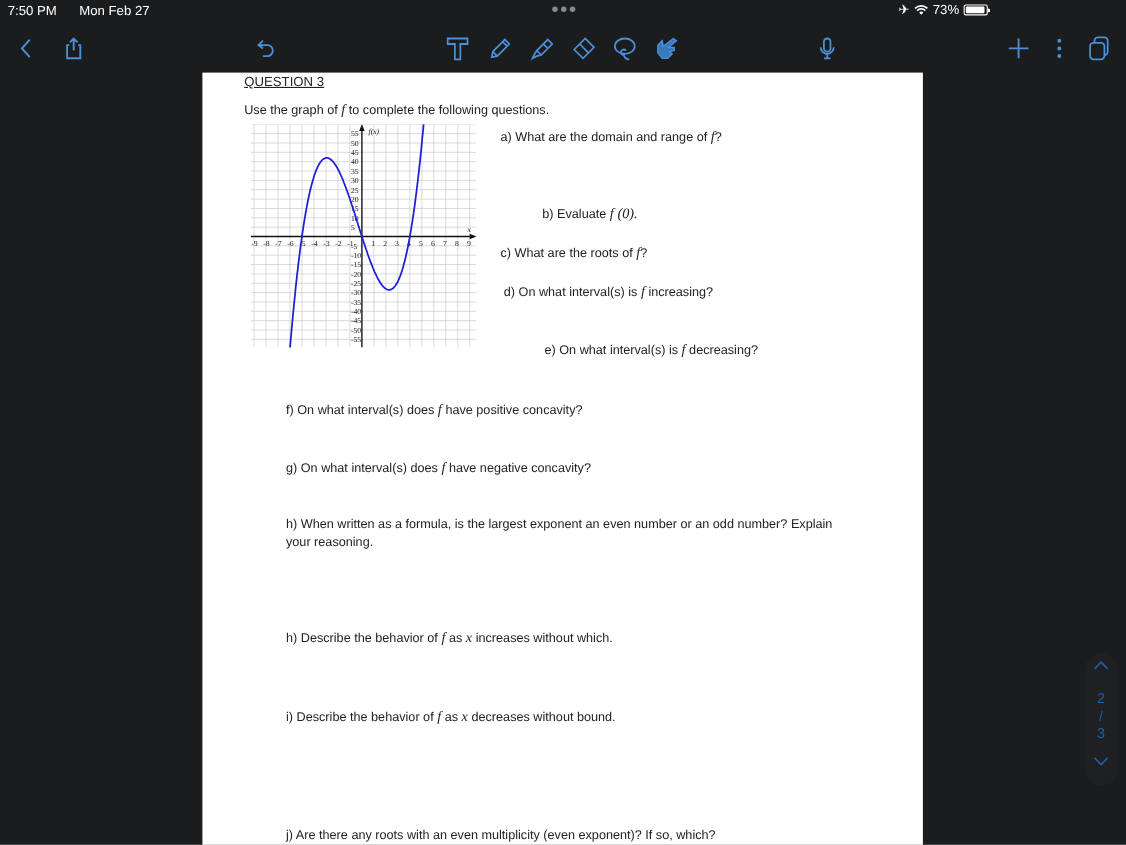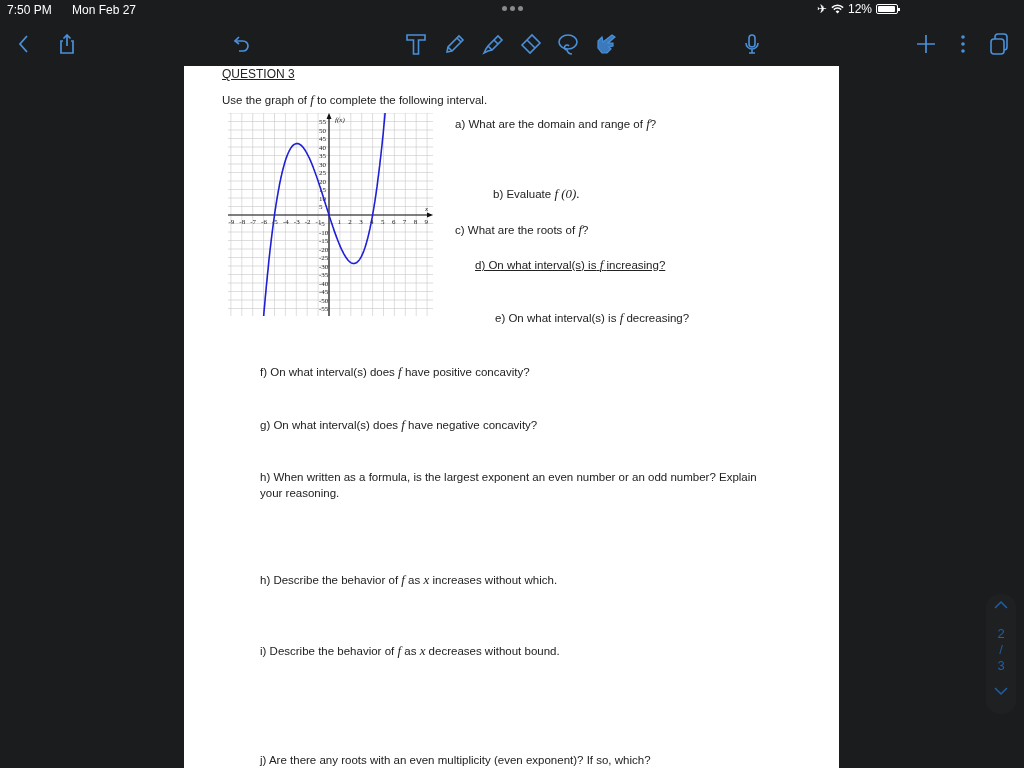--- a/index.html
+++ b/index.html
@@ -35,21 +35,21 @@
       <span></span>
       <span></span>
     </div>
   <div class="right">
     <span>✈</span>
     <svg width="13" height="10" viewBox="0 0 13 10">
         <path d="M6.5 9.5 L4.6 7.4 A2.7 2.7 0 0 1 8.4 7.4 Z" fill="#fff"></path>
         <path d="M2.8 5.6 A5.3 5.3 0 0 1 10.2 5.6" stroke="#fff" stroke-width="1.5" fill="none"></path>
         <path d="M0.9 3.6 A8 8 0 0 1 12.1 3.6" stroke="#fff" stroke-width="1.5" fill="none"></path>
       </svg>
-    <span>12%</span>
+    <span>73%</span>
     <div class="battery">
         <div class="fill"></div>
       </div>
   </div>
 </div>
 
 <div class="toolbar">
   <div class="tb-icon" style="left:12px">
     <svg viewBox="0 0 24 24">
         <path d="M15 4 L8 12 L15 20" stroke="#4a90d9" stroke-width="1.8" fill="none"></path>
@@ -123,21 +123,21 @@
       </svg>
   </div>
 </div>
 
 <div class="page"></div>
 
 <div class="txt q-title" style="left:222px; top:67px; font-size:12px;">QUESTION 3</div>
 <div class="txt" style="left:222px; top:92px;">
   <span>Use the graph of</span>
   <span class="it">f</span>
-  <span>to complete the following interval.</span>
+  <span>to complete the following questions.</span>
 </div>
 
 <svg class="graph" viewBox="0 0 205 203">
   <g id="grid">
       <line x1="2.8999999999999915" x2="2.8999999999999915" y1="0" y2="203" stroke="#c8c8c8" stroke-width="0.6"></line>
       <line x1="13.799999999999997" x2="13.799999999999997" y1="0" y2="203" stroke="#c8c8c8" stroke-width="0.6"></line>
       <line x1="24.700000000000003" x2="24.700000000000003" y1="0" y2="203" stroke="#c8c8c8" stroke-width="0.6"></line>
       <line x1="35.599999999999994" x2="35.599999999999994" y1="0" y2="203" stroke="#c8c8c8" stroke-width="0.6"></line>
       <line x1="46.5" x2="46.5" y1="0" y2="203" stroke="#c8c8c8" stroke-width="0.6"></line>
       <line x1="57.4" x2="57.4" y1="0" y2="203" stroke="#c8c8c8" stroke-width="0.6"></line>
@@ -229,21 +229,21 @@
       <text x="91" y="11">55</text>
       <text x="107" y="9" font-style="italic">f(x)</text>
       <text x="197" y="98" font-style="italic">x</text>
     </g>
   <path id="curve" fill="none" stroke="#1f1fd6" stroke-width="1.6" d="M35.6 204.0 L36.1 197.6 L36.7 191.4 L37.2 185.3 L37.8 179.3 L38.3 173.5 L38.9 167.8 L39.4 162.2 L40.0 156.8 L40.5 151.6 L41.0 146.4 L41.6 141.4 L42.1 136.5 L42.7 131.8 L43.2 127.1 L43.8 122.6 L44.3 118.3 L44.9 114.0 L45.4 109.9 L46.0 105.9 L46.5 102.0 L47.0 98.2 L47.6 94.6 L48.1 91.1 L48.7 87.6 L49.2 84.3 L49.8 81.1 L50.3 78.1 L50.9 75.1 L51.4 72.2 L51.9 69.5 L52.5 66.8 L53.0 64.3 L53.6 61.9 L54.1 59.5 L54.7 57.3 L55.2 55.2 L55.8 53.1 L56.3 51.2 L56.9 49.3 L57.4 47.6 L57.9 45.9 L58.5 44.4 L59.0 42.9 L59.6 41.5 L60.1 40.2 L60.7 39.0 L61.2 37.9 L61.8 36.9 L62.3 35.9 L62.8 35.1 L63.4 34.3 L63.9 33.6 L64.5 32.9 L65.0 32.4 L65.6 31.9 L66.1 31.5 L66.7 31.2 L67.2 30.9 L67.8 30.7 L68.3 30.6 L68.8 30.5 L69.4 30.6 L69.9 30.6 L70.5 30.8 L71.0 31.0 L71.6 31.3 L72.1 31.6 L72.7 32.0 L73.2 32.4 L73.7 32.9 L74.3 33.5 L74.8 34.1 L75.4 34.8 L75.9 35.5 L76.5 36.3 L77.0 37.1 L77.6 37.9 L78.1 38.8 L78.7 39.8 L79.2 40.8 L79.7 41.8 L80.3 42.9 L80.8 44.0 L81.4 45.2 L81.9 46.4 L82.5 47.6 L83.0 48.9 L83.6 50.2 L84.1 51.5 L84.6 52.9 L85.2 54.3 L85.7 55.7 L86.3 57.2 L86.8 58.7 L87.4 60.2 L87.9 61.7 L88.5 63.2 L89.0 64.8 L89.6 66.4 L90.1 68.0 L90.6 69.6 L91.2 71.3 L91.7 72.9 L92.3 74.6 L92.8 76.3 L93.4 78.0 L93.9 79.6 L94.5 81.4 L95.0 83.1 L95.5 84.8 L96.1 86.5 L96.6 88.2 L97.2 90.0 L97.7 91.7 L98.3 93.4 L98.8 95.1 L99.4 96.9 L99.9 98.6 L100.5 100.3 L101.0 102.0 L101.5 103.7 L102.1 105.4 L102.6 107.1 L103.2 108.7 L103.7 110.4 L104.3 112.0 L104.8 113.6 L105.4 115.2 L105.9 116.8 L106.4 118.4 L107.0 119.9 L107.5 121.4 L108.1 122.9 L108.6 124.4 L109.2 125.8 L109.7 127.2 L110.3 128.6 L110.8 130.0 L111.4 131.3 L111.9 132.6 L112.4 133.9 L113.0 135.1 L113.5 136.3 L114.1 137.4 L114.6 138.5 L115.2 139.6 L115.7 140.6 L116.3 141.6 L116.8 142.5 L117.3 143.4 L117.9 144.3 L118.4 145.1 L119.0 145.8 L119.5 146.5 L120.1 147.2 L120.6 147.8 L121.2 148.3 L121.7 148.8 L122.3 149.2 L122.8 149.6 L123.3 149.9 L123.9 150.2 L124.4 150.3 L125.0 150.5 L125.5 150.5 L126.1 150.5 L126.6 150.4 L127.2 150.3 L127.7 150.1 L128.2 149.8 L128.8 149.5 L129.3 149.0 L129.9 148.5 L130.4 147.9 L131.0 147.3 L131.5 146.6 L132.1 145.7 L132.6 144.8 L133.2 143.9 L133.7 142.8 L134.2 141.7 L134.8 140.4 L135.3 139.1 L135.9 137.7 L136.4 136.2 L137.0 134.6 L137.5 132.9 L138.1 131.1 L138.6 129.3 L139.1 127.3 L139.7 125.2 L140.2 123.1 L140.8 120.8 L141.3 118.4 L141.9 115.9 L142.4 113.4 L143.0 110.7 L143.5 107.9 L144.1 105.0 L144.6 102.0 L145.1 98.9 L145.7 95.7 L146.2 92.3 L146.8 88.9 L147.3 85.3 L147.9 81.6 L148.4 77.8 L149.0 73.9 L149.5 69.8 L150.0 65.7 L150.6 61.4 L151.1 57.0 L151.7 52.4 L152.2 47.7 L152.8 43.0 L153.3 38.0 L153.9 33.0 L154.4 27.8 L155.0 22.5 L155.5 17.0 L156.0 11.4 L156.6 5.7 L157.1 -0.2"></path>
 </svg>
 
 <div class="txt" style="left:455px; top:116px;"><span>a)  What are the domain  and range of</span> <span class="it">f</span><span>?</span></div>
 <div class="txt" style="left:455px; top:186px;padding-left:38px;"><span>b)  Evaluate</span> <span class="it">f (0).</span></div>
 <div class="txt" style="left:455px; top:222px;"><span>c)  What are the roots of</span> <span class="it">f</span><span>?</span></div>
-<div class="txt" style="left:475px; top:257px;text-decoration:underline;"><span>d)  On what interval(s) is</span> <span class="it">f</span> <span>increasing?</span></div>
+<div class="txt" style="left:458px; top:257px;"><span>d)  On what interval(s) is</span> <span class="it">f</span> <span>increasing?</span></div>
 <div class="txt" style="left:455px; top:310px;margin-left:40px;"><span>e)  On what interval(s) is</span> <span class="it">f</span> <span>decreasing?</span></div>
 <div class="txt" style="left:260px; top:364px;text-align:center;"><span>f)  On what interval(s) does</span> <span class="it">f</span> <span>have positive concavity?</span></div>
 <div class="txt" style="left:260px; top:417px;"><span>g)  On what interval(s) does</span> <span class="it">f</span> <span>have negative concavity?</span></div>
 <div class="txt" style="left:260px; top:471px;">h)  When written as a formula, is the largest exponent an even number or an odd number? Explain</div>
 <div class="txt" style="left:260px; top:487px;">your reasoning.</div>
 <div class="txt" style="left:260px; top:572px;"><span>h)  Describe the behavior of</span> <span class="it">f</span> <span>as</span> <span class="it">x</span> <span>increases without which.</span></div>
 <div class="txt" style="left:260px; top:643px;"><span>i)  Describe the behavior of</span> <span class="it">f</span> <span>as</span> <span class="it">x</span> <span>decreases without bound.</span></div>
 <div class="txt" style="left:260px; top:721px;margin-top:33px;">j)  Are there any roots with an even multiplicity (even exponent)? If so, which?</div>
 
 <div class="pager">

